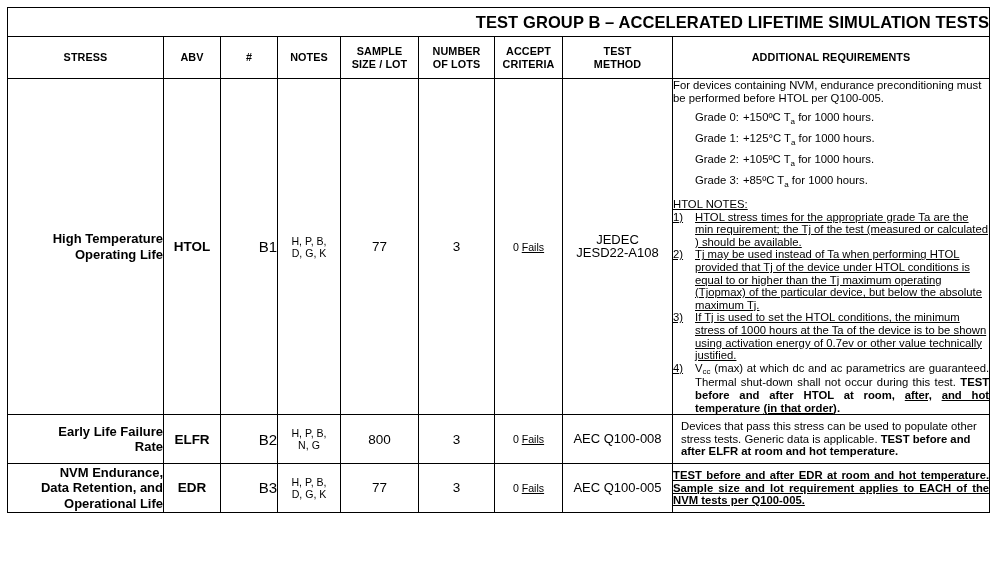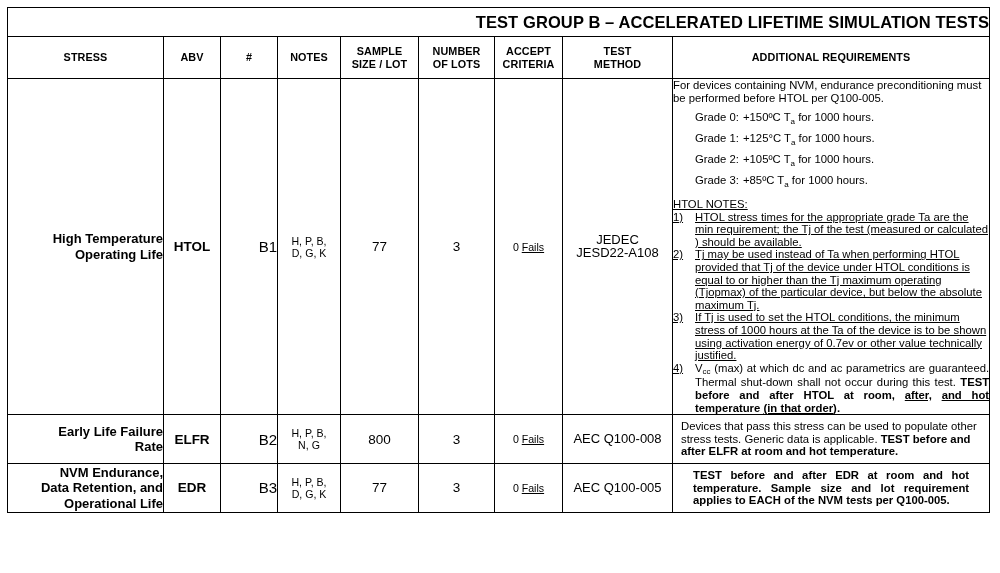--- a/index.html
+++ b/index.html
@@ -129,21 +129,21 @@
   ol.htol-notes li .marker {
     position: absolute;
     left: 0;
     top: 0;
   }
   .uline { text-decoration: underline; }
   .just { text-align: justify; text-justify: inter-word; }
   b.tight { font-weight: bold; }
 
   .row-body-elfr .c-addl { padding: 5px 8px; }
-  .row-body-edr .c-addl { padding: 5px 20px; }
+  .row-body-edr .c-addl { padding: 5px 0; text-decoration: underline; }
 </style>
 </head>
 <body>
 
 <div id="sheet">
 
   <table class="qual">
     <colgroup>
       <col style="width:156px">
       <col style="width:57px">

